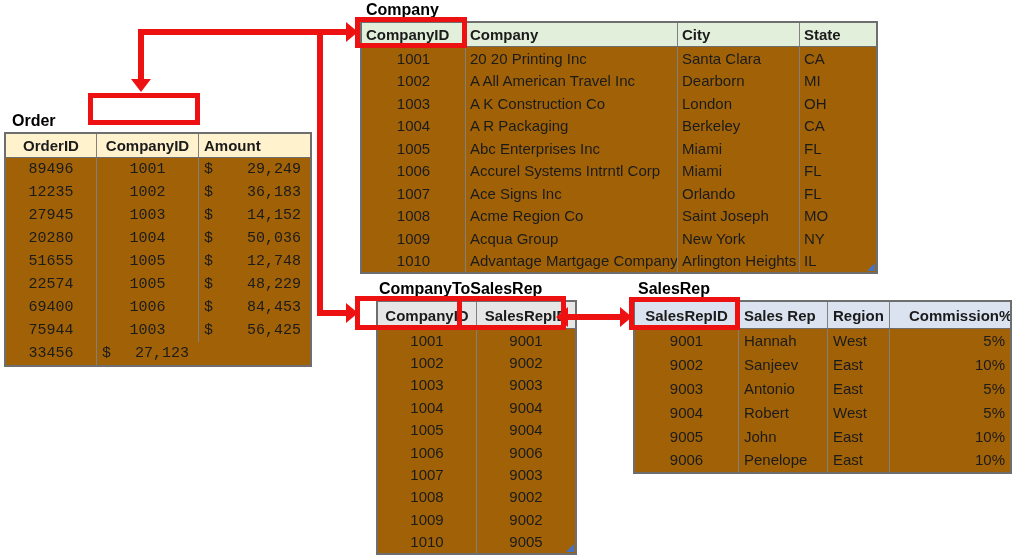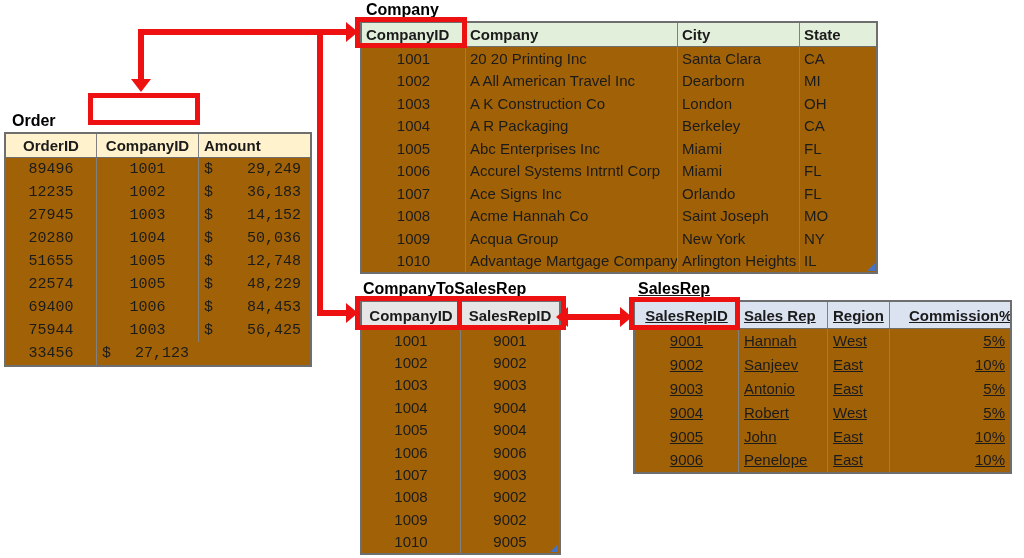--- a/index.html
+++ b/index.html
@@ -54,28 +54,28 @@
   .t-order .brow .c2{justify-content:space-between;padding:0 9px 0 5px;}
   
   .t-company{left:360px;top:0px;}
   .t-company .ttl{margin-left:6px;}
   .t-company .row{grid-template-columns:103px 212px 122px 77px;}
   .t-company .hrow{height:23px;background:var(--company-header-bg,#E2EFDA);}
   .t-company .brow{height:22.5px;}
   .t-company .c{padding-left:4px;}
   .t-company .brow .c0{justify-content:center;padding-left:0;}
   
-  .t-c2s{left:360px;top:279px;}
+  .t-c2s{left:376px;top:279px;}
   .t-c2s .ttl{margin-left:3px;}
   .t-c2s .row{grid-template-columns:98px 99px;}
   .t-c2s .hrow{height:26px;background:var(--mapping-header-bg,#E7E6E6);}
   .t-c2s .brow{height:22.4px;}
   .t-c2s .c{justify-content:center;}
   
-  .t-sr{left:633px;top:279px;text-decoration:underline;}
+  .t-sr{left:633px;top:279px;}
   .t-sr .ttl{margin-left:5px;}
   .t-sr .row{grid-template-columns:103px 89px 62px 121px;}
   .t-sr .hrow{height:26px;background:var(--salesrep-header-bg,#DBE3F1);}
   .t-sr .brow{height:23.8px;}
   .t-sr .c0{justify-content:center;}
   .t-sr .c1,.t-sr .c2{justify-content:flex-start;padding-left:5px;}
   .t-sr .hrow .c3{justify-content:flex-start;padding-left:19px;}
   .t-sr .brow .c3{justify-content:flex-end;padding-right:5px;}
   
   .redbox{
@@ -242,21 +242,21 @@
             <div class="c c3">FL</div>
           </div>
           <div class="row brow">
             <div class="c c0">1007</div>
             <div class="c c1">Ace Signs Inc</div>
             <div class="c c2">Orlando</div>
             <div class="c c3">FL</div>
           </div>
           <div class="row brow">
             <div class="c c0">1008</div>
-            <div class="c c1">Acme Hannah Co</div>
+            <div class="c c1">Acme Region Co</div>
             <div class="c c2">Saint Joseph</div>
             <div class="c c3">MO</div>
           </div>
           <div class="row brow">
             <div class="c c0">1009</div>
             <div class="c c1">Acqua Group</div>
             <div class="c c2">New York</div>
             <div class="c c3">NY</div>
           </div>
           <div class="row brow">

